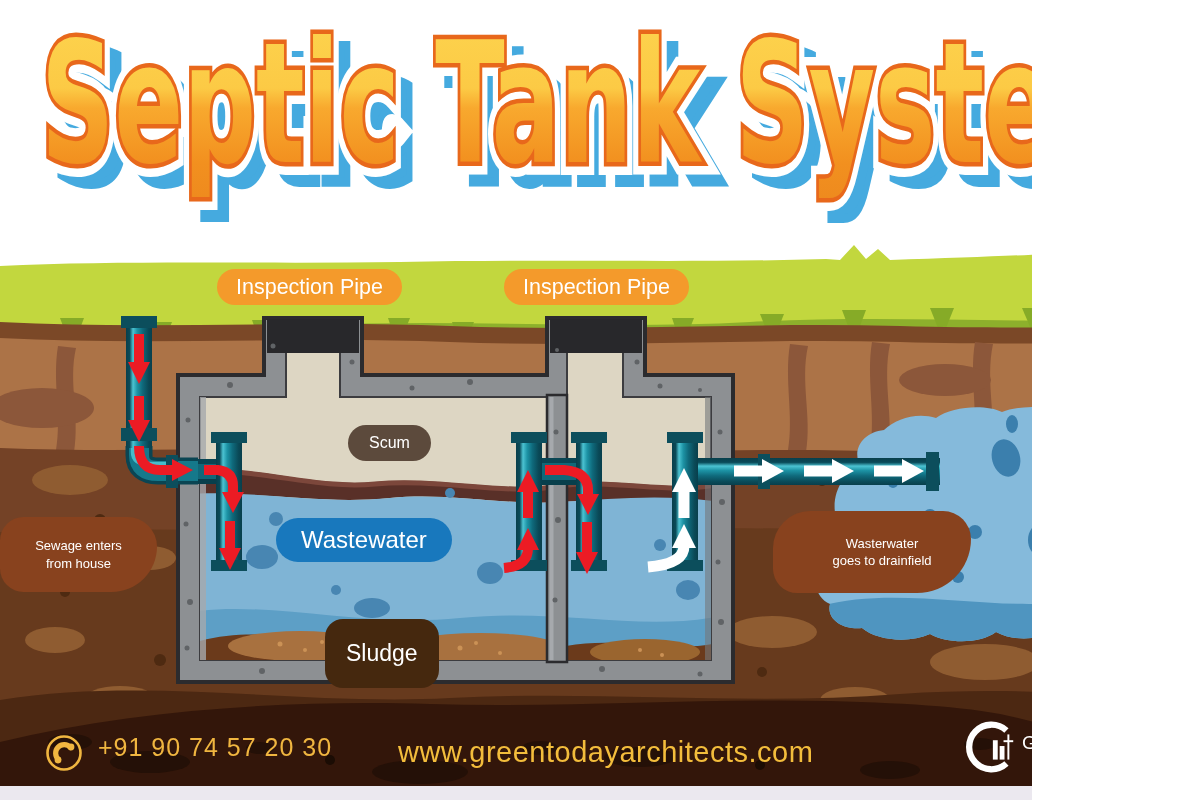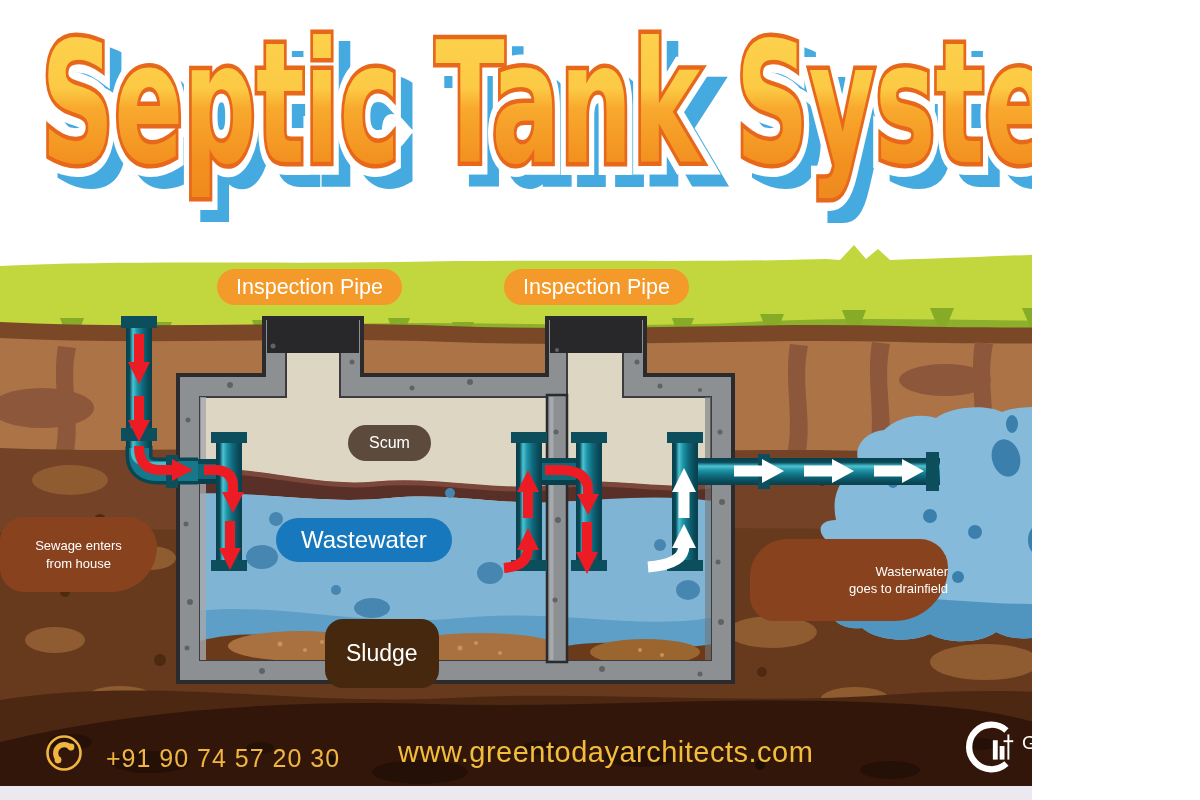--- a/index.html
+++ b/index.html
@@ -11,24 +11,24 @@
   .lbl{position:absolute;z-index:3;display:flex;align-items:center;justify-content:center;
        color:#fff;white-space:nowrap;}
   .pill-insp{background:#f49a2b;height:36px;padding:0 19px;border-radius:18px;font-size:21.5px;top:269px;}
   #insp1{left:217px;} #insp2{left:504px;}
   .pill-manhole{background:#e8252e;left:374px;top:362px;height:29px;padding:0 15px;border-radius:15px;font-size:17.5px;}
   .pill-scum{background:#5c4a3c;left:348px;top:425px;height:36px;padding:0 21px;border-radius:18px;font-size:16px;}
   .pill-waste{background:#1878bd;left:276px;top:518px;height:44px;padding:0 25px;border-radius:22px;font-size:24px;text-align:center;}
   .pill-sludge{background:#45280e;left:325px;top:619px;height:37px;padding:16px 21px;border-radius:18px;font-size:23px;}
   .bubble{background:#88421e;flex-direction:column;font-size:13px;line-height:1.32;}
   #sewage{left:0;top:517px;width:157px;height:75px;border-radius:24px 30px 46px 24px;text-align:center;}
-  #drainfield-note{left:750px;top:511px;width:178px;height:82px;border-radius:40px 30px 58px 26px;
-       align-items:flex-end;justify-content:center;padding-left:20px;text-align:left;margin-top:28px;}
+  #drainfield-note{left:773px;top:511px;width:178px;height:82px;border-radius:40px 30px 58px 26px;
+       align-items:center;justify-content:center;padding-left:20px;text-align:left;}
   .footer-item{position:absolute;z-index:3;color:#f0b640;}
-  #phone-wrap{left:44px;top:733px;display:flex;align-items:flex-end;gap:22px;}
+  #phone-wrap{left:44px;top:733px;display:flex;align-items:flex-start;gap:14px;}
   #phone-num{font-size:25px;letter-spacing:1px;}
   #website{left:398px;top:736px;font-size:29px;letter-spacing:0.5px;color:#f3bd3c;}
   #logo{left:958px;top:716px;display:flex;align-items:center;color:#fff;}
   #logo .ltxt{display:flex;flex-direction:column;align-items:flex-end;margin-left:2px;}
   #logo .lmain{font-size:19px;letter-spacing:1.5px;font-weight:500;}
   #logo .lsub{font-size:6.8px;letter-spacing:1.3px;margin-top:1px;}
   #logo .reg{position:absolute;right:-4px;top:-6px;font-size:9px;}
   .ltxt{position:relative;}
 </style>
 </head>

